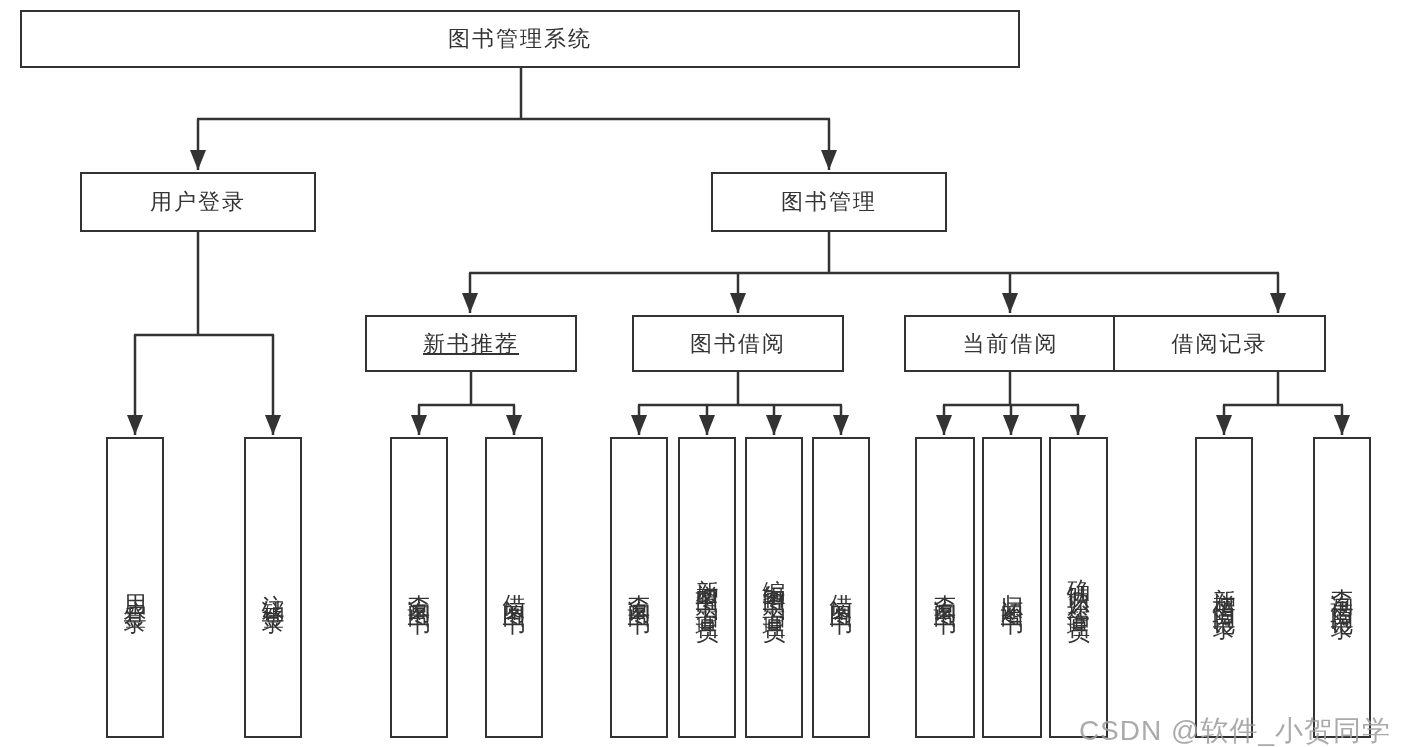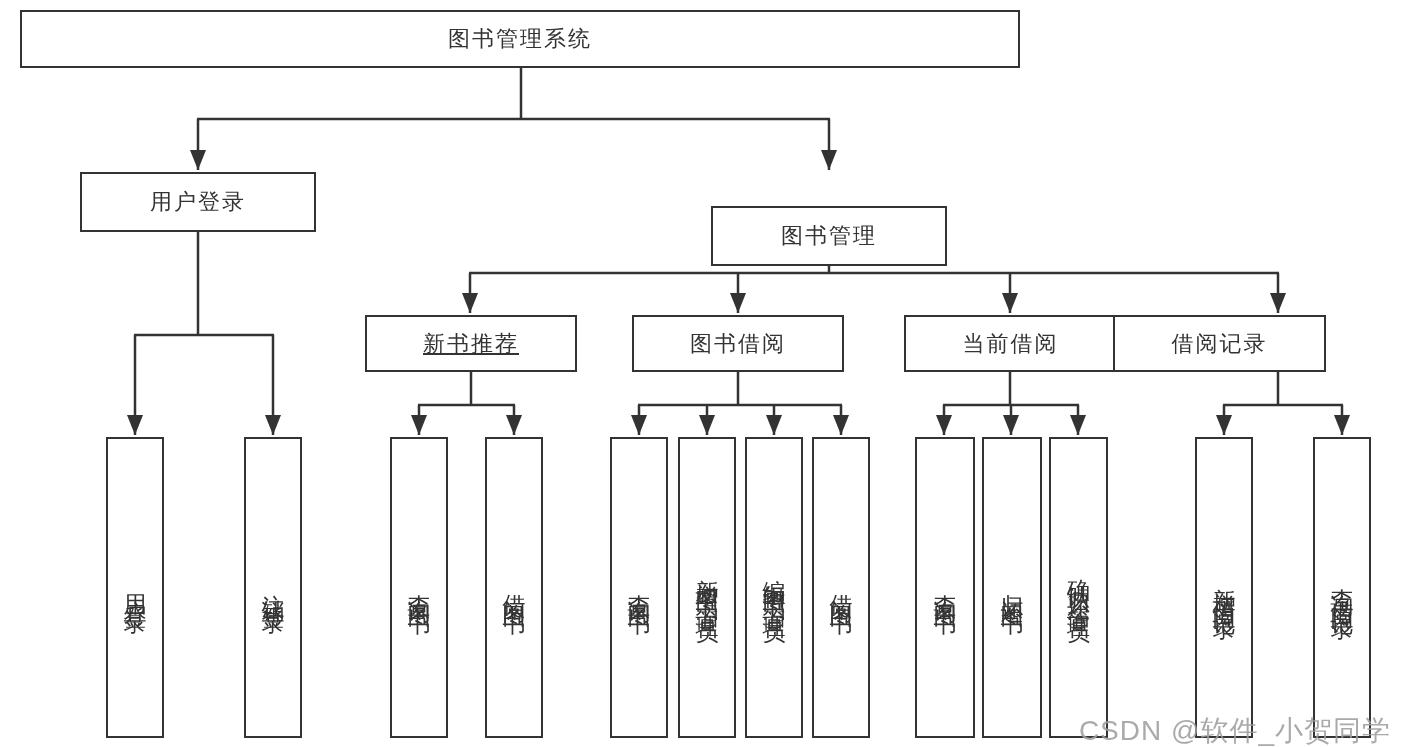--- a/index.html
+++ b/index.html
@@ -101,21 +101,21 @@
     </g>
   </svg>
 
   <div class="node h-label" style="left:20px; top:10px; width:1000px; height:58px;">
     <span>图书管理系统</span>
   </div>
 
   <div class="node h-label" style="left:80px; top:172px; width:236px; height:60px;">
     <span>用户登录</span>
   </div>
-  <div class="node h-label" style="left:711px; top:172px; width:236px; height:60px;margin-top:34px;">
+  <div class="node h-label" style="left:711px; top:172px; width:236px; height:60px;">
     <span>图书管理</span>
   </div>
 
   <div class="node h-label" style="left:365px; top:315px; width:212px; height:57px;text-decoration:underline;">
     <span>新书推荐</span>
   </div>
   <div class="node h-label" style="left:632px; top:315px; width:212px; height:57px;">
     <span>图书借阅</span>
   </div>
   <div class="node h-label" style="left:904px; top:315px; width:213px; height:57px;justify-content:center;">

